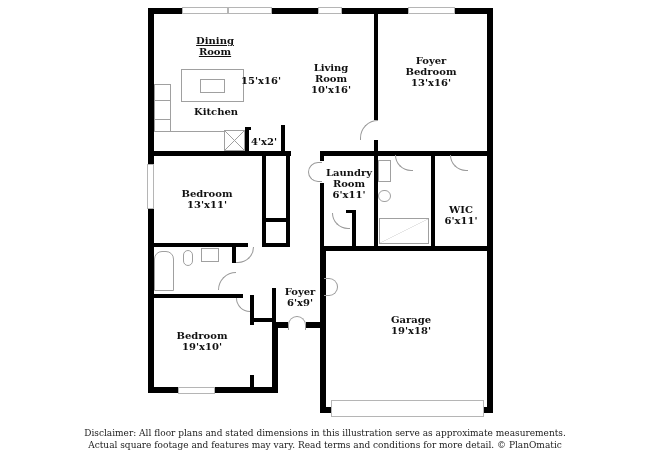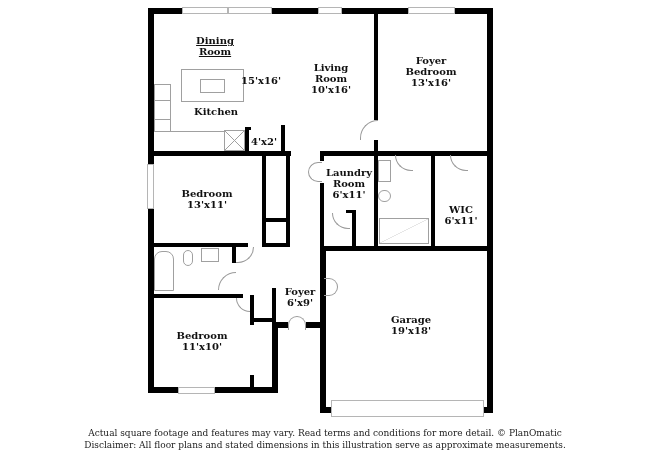--- a/index.html
+++ b/index.html
@@ -136,20 +136,20 @@
   <div class="label" style="left:300px; top:286px;">
     <div>Foyer</div>
     <div>6'x9'</div>
   </div>
   <div class="label" style="left:411px; top:314px;">
     <div>Garage</div>
     <div>19'x18'</div>
   </div>
   <div class="label" style="left:202px; top:330px;">
     <div>Bedroom</div>
-    <div>11'x10'</div>
+    <div>19'x10'</div>
   </div>
 </div>
 
 <div class="disclaimer">
+  <span>Disclaimer: All floor plans and stated dimensions in this illustration serve as approximate measurements.</span>
   <span>Actual square footage and features may vary. Read terms and conditions for more detail. © PlanOmatic</span>
-  <span>Disclaimer: All floor plans and stated dimensions in this illustration serve as approximate measurements.</span>
 </div>
 
 </body></html>

